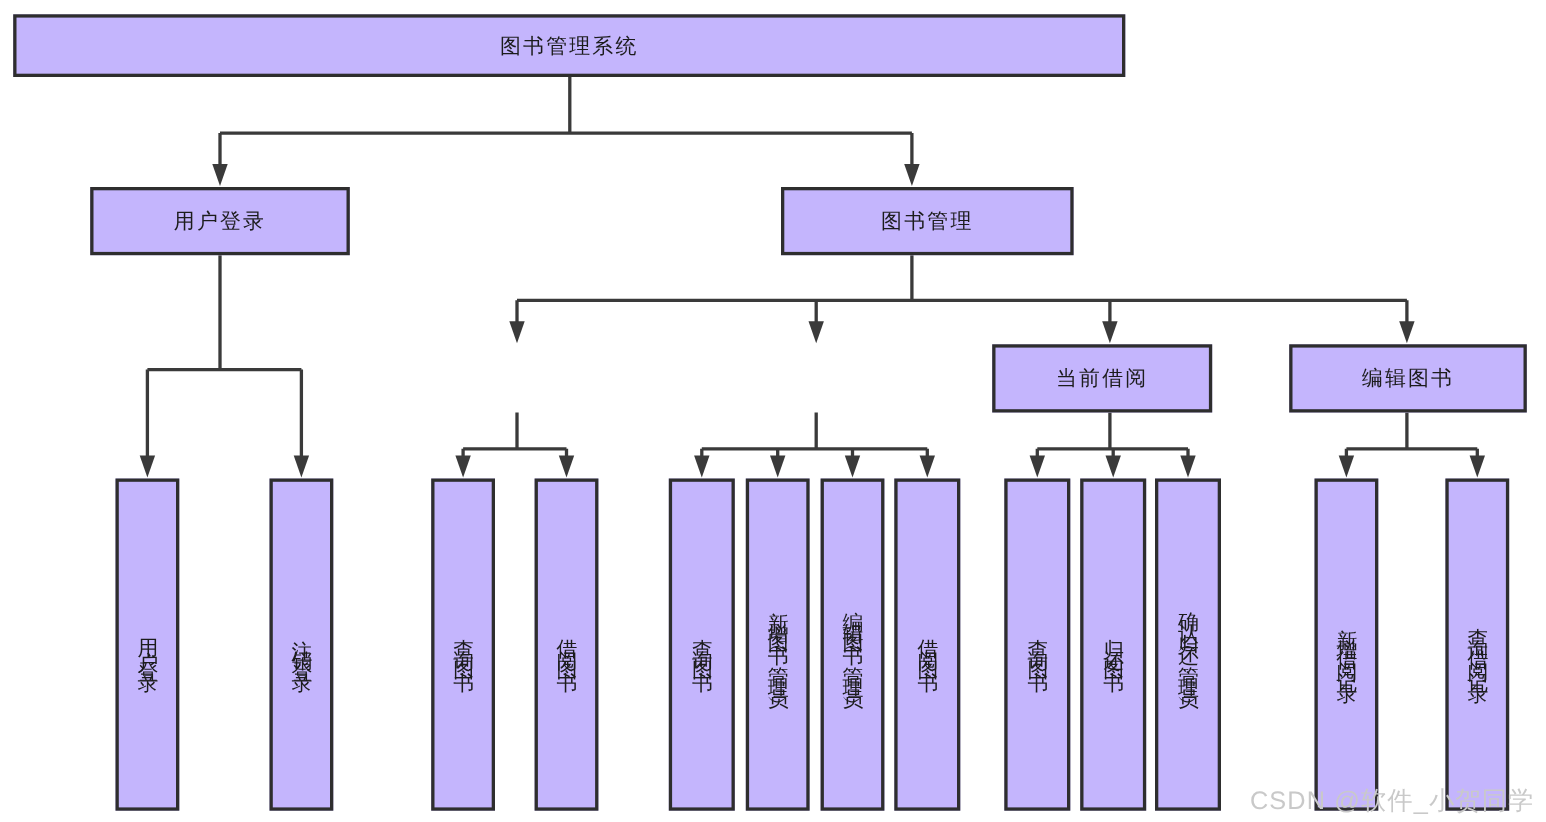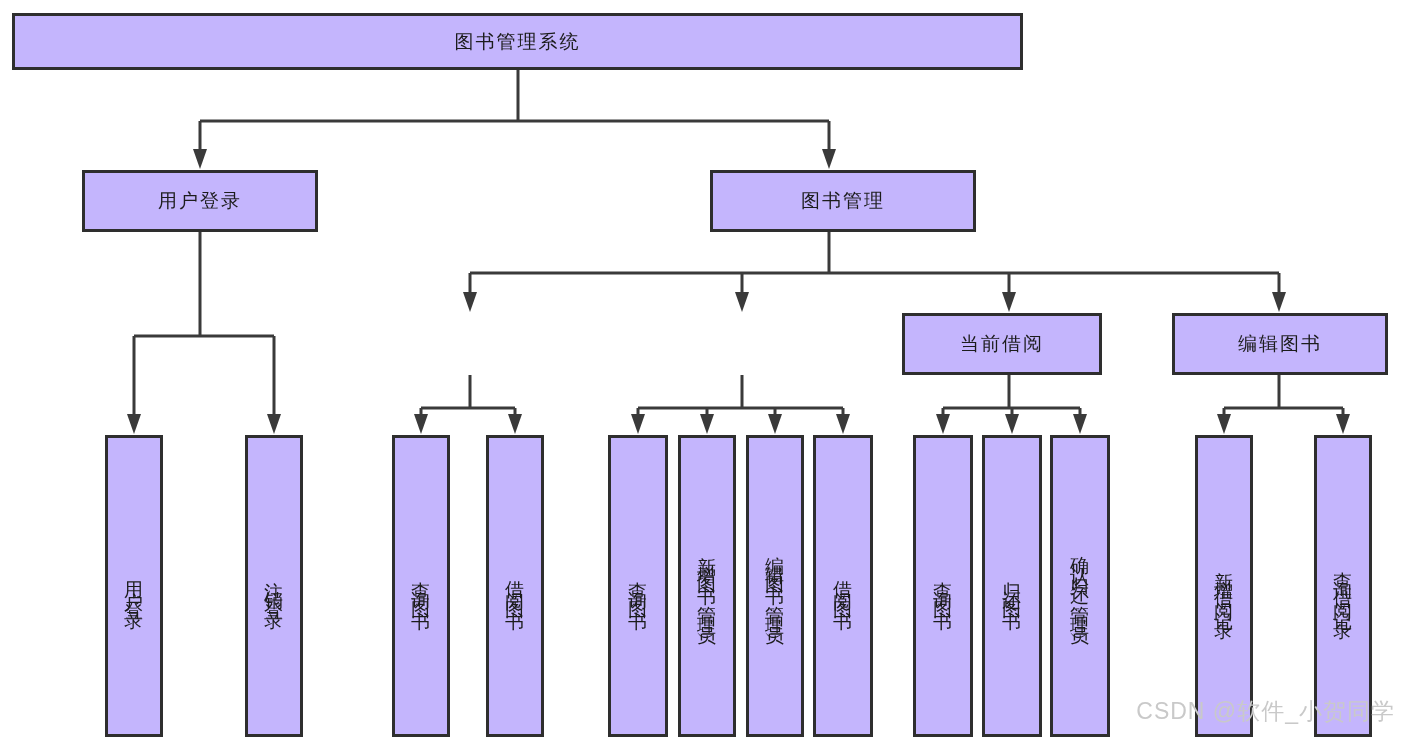--- a/index.html
+++ b/index.html
@@ -29,21 +29,21 @@
   .v-node{
     writing-mode:vertical-rl;
     text-orientation:mixed;
     font-size:19px;
     letter-spacing:10px;
     line-height:1;
   }
   .watermark{
     position:absolute;
     right:10px;
-    bottom:20px;
+    bottom:4px;
     font-size:23px;
     color:#c9c9c9;
     letter-spacing:1px;
     white-space:nowrap;
   }
 </style>
 </head>
 <body>
 
 <div class="canvas">

